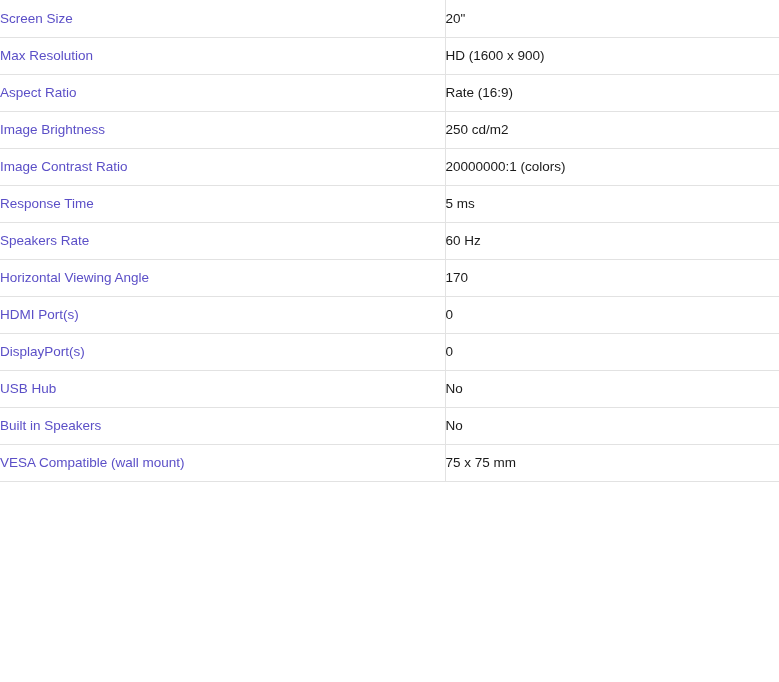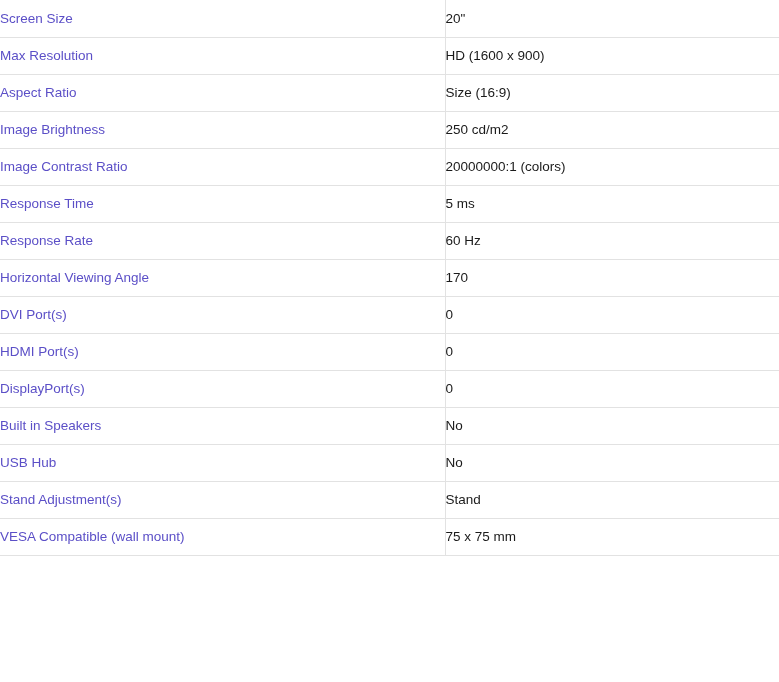--- a/index.html
+++ b/index.html
@@ -56,64 +56,56 @@
       <tr>
         <td class="spec-label">Screen Size</td>
         <td class="spec-value">20"</td>
       </tr>
       <tr>
         <td class="spec-label">Max Resolution</td>
         <td class="spec-value">HD (1600 x 900)</td>
       </tr>
       <tr>
         <td class="spec-label">Aspect Ratio</td>
-        <td class="spec-value">Size (16:9)</td>
+        <td class="spec-value">Rate (16:9)</td>
       </tr>
       <tr>
         <td class="spec-label">Image Brightness</td>
         <td class="spec-value">250 cd/m2</td>
       </tr>
       <tr>
         <td class="spec-label">Image Contrast Ratio</td>
         <td class="spec-value">20000000:1 (colors)</td>
       </tr>
       <tr>
         <td class="spec-label">Response Time</td>
         <td class="spec-value">5 ms</td>
       </tr>
       <tr>
-        <td class="spec-label">Response Rate</td>
+        <td class="spec-label">Speakers Rate</td>
         <td class="spec-value">60 Hz</td>
       </tr>
       <tr>
         <td class="spec-label">Horizontal Viewing Angle</td>
         <td class="spec-value">170</td>
-      </tr>
-      <tr>
-        <td class="spec-label">DVI Port(s)</td>
-        <td class="spec-value">0</td>
       </tr>
       <tr>
         <td class="spec-label">HDMI Port(s)</td>
         <td class="spec-value">0</td>
       </tr>
       <tr>
         <td class="spec-label">DisplayPort(s)</td>
         <td class="spec-value">0</td>
       </tr>
       <tr>
-        <td class="spec-label">Built in Speakers</td>
-        <td class="spec-value">No</td>
-      </tr>
-      <tr>
         <td class="spec-label">USB Hub</td>
         <td class="spec-value">No</td>
       </tr>
       <tr>
-        <td class="spec-label">Stand Adjustment(s)</td>
-        <td class="spec-value indent">Stand</td>
+        <td class="spec-label">Built in Speakers</td>
+        <td class="spec-value">No</td>
       </tr>
       <tr>
         <td class="spec-label">VESA Compatible (wall mount)</td>
         <td class="spec-value">75 x 75 mm</td>
       </tr>
     </tbody>
 </table>
 
 </body></html>

